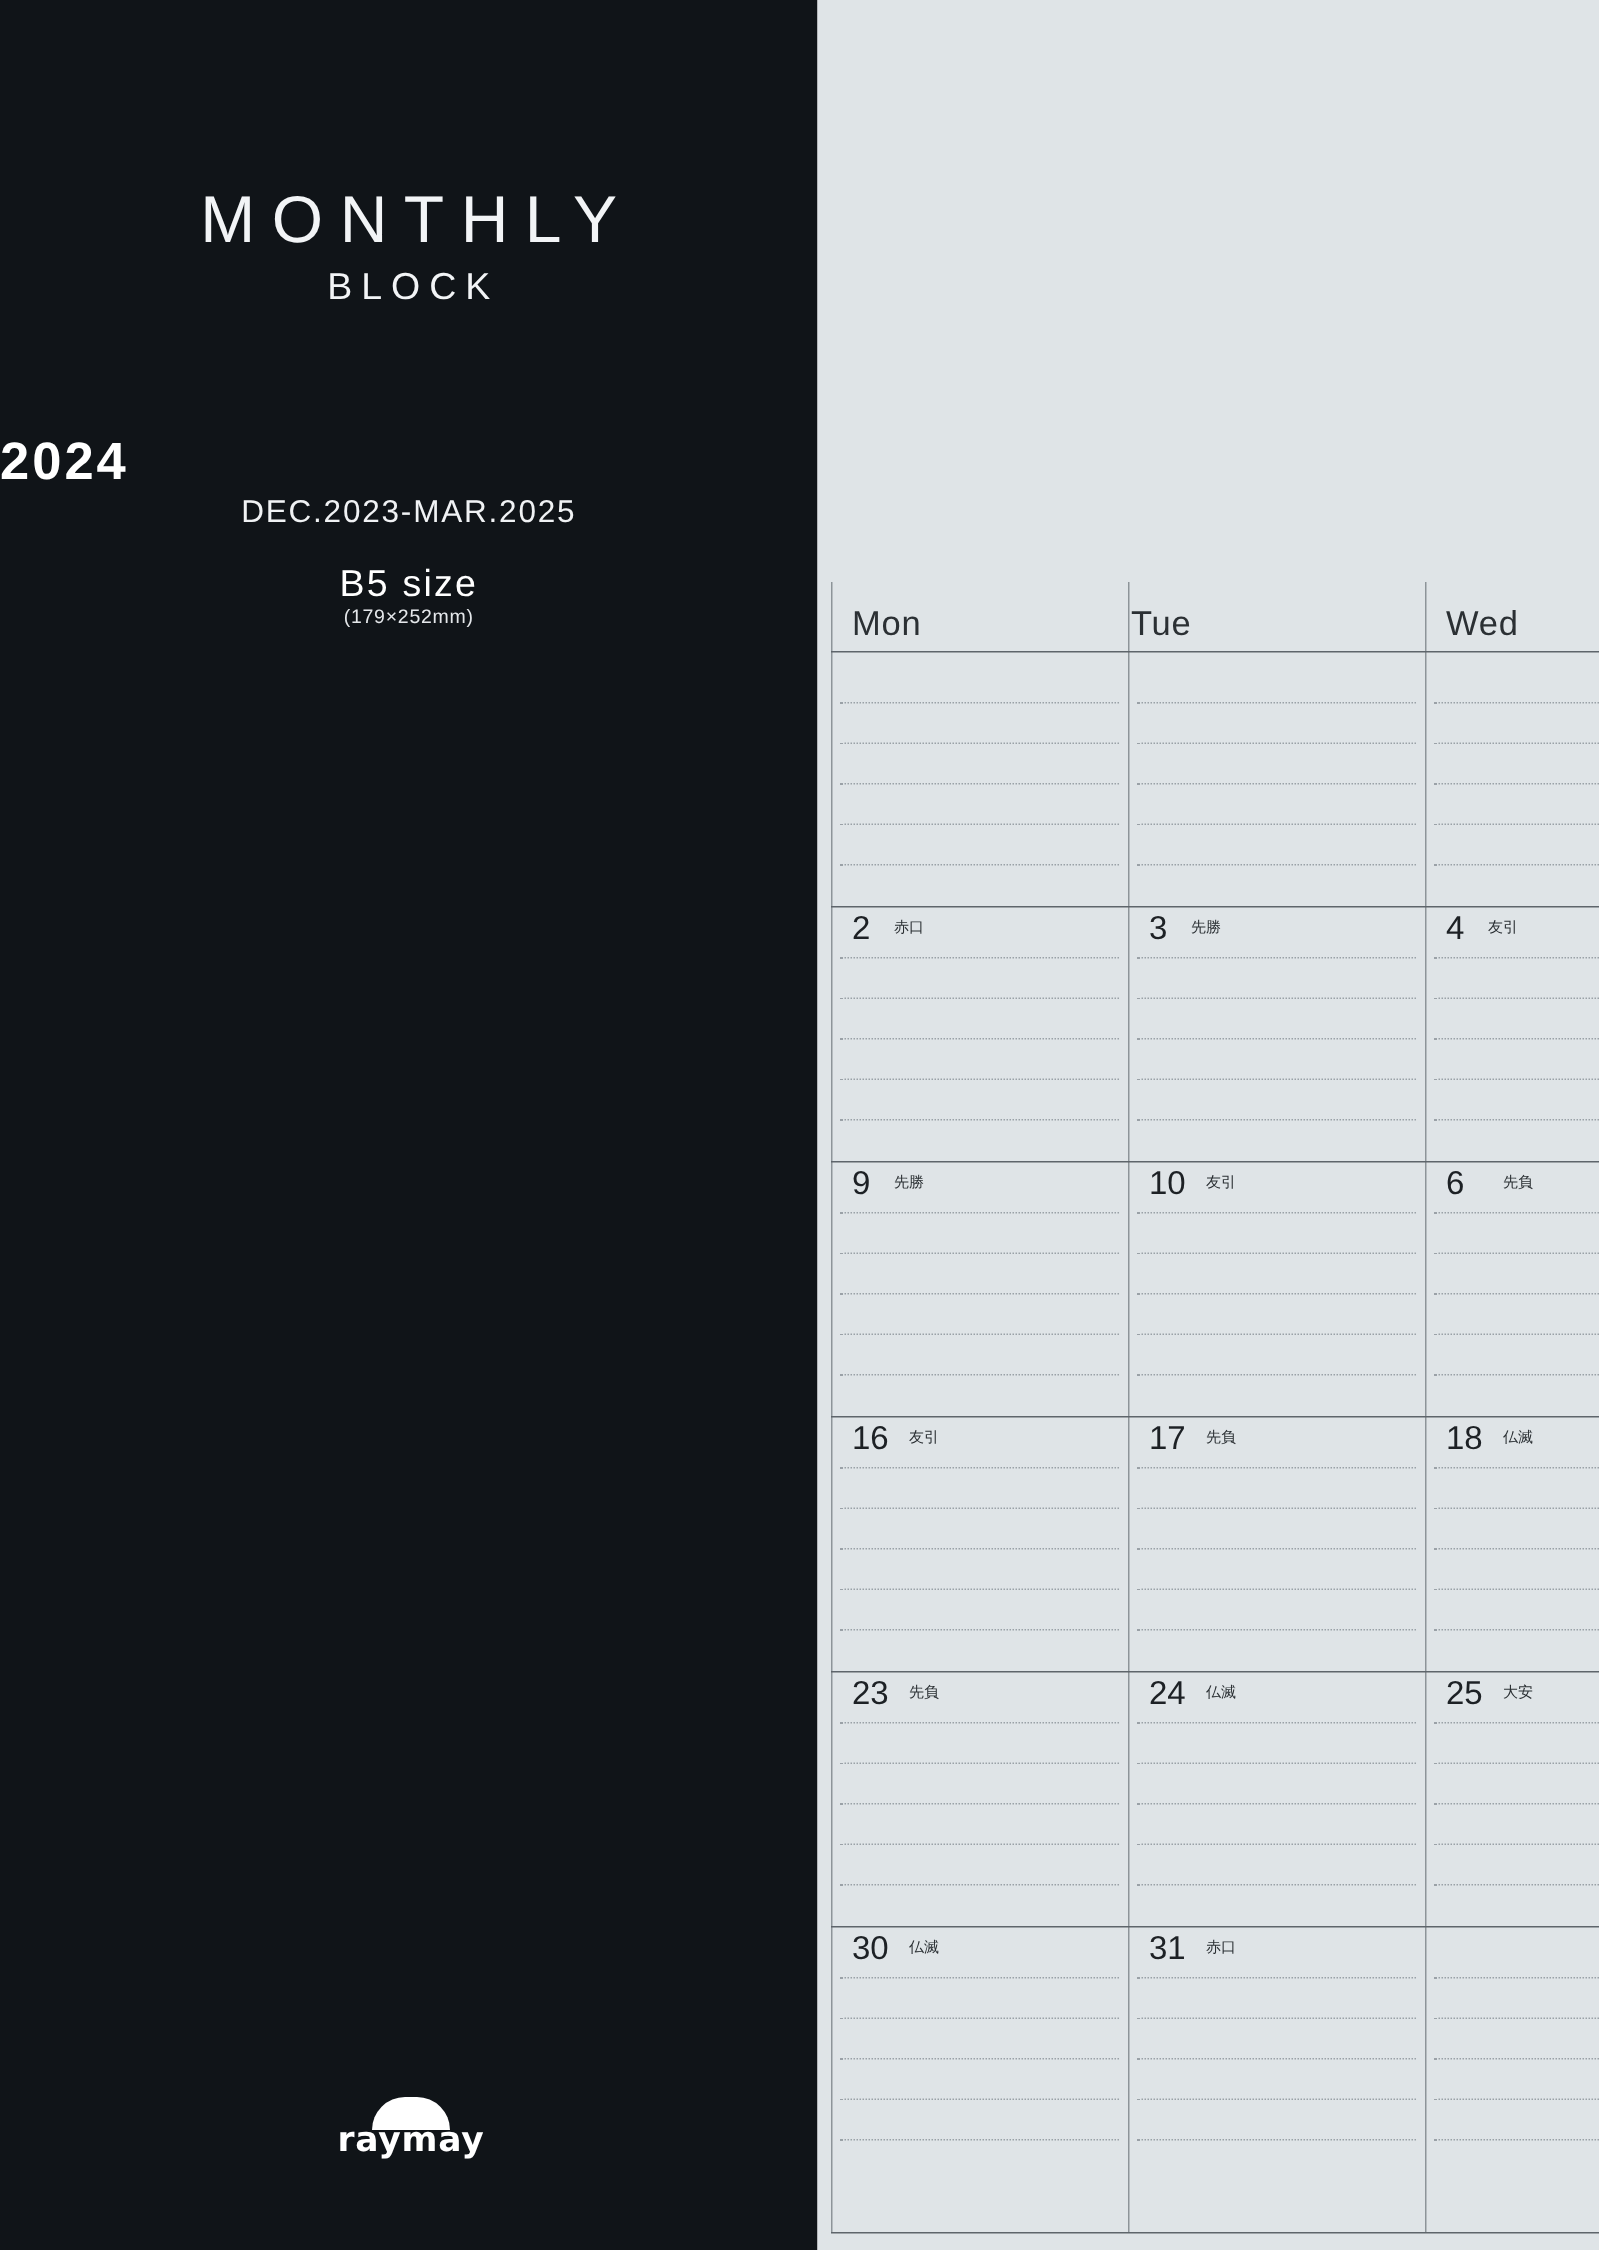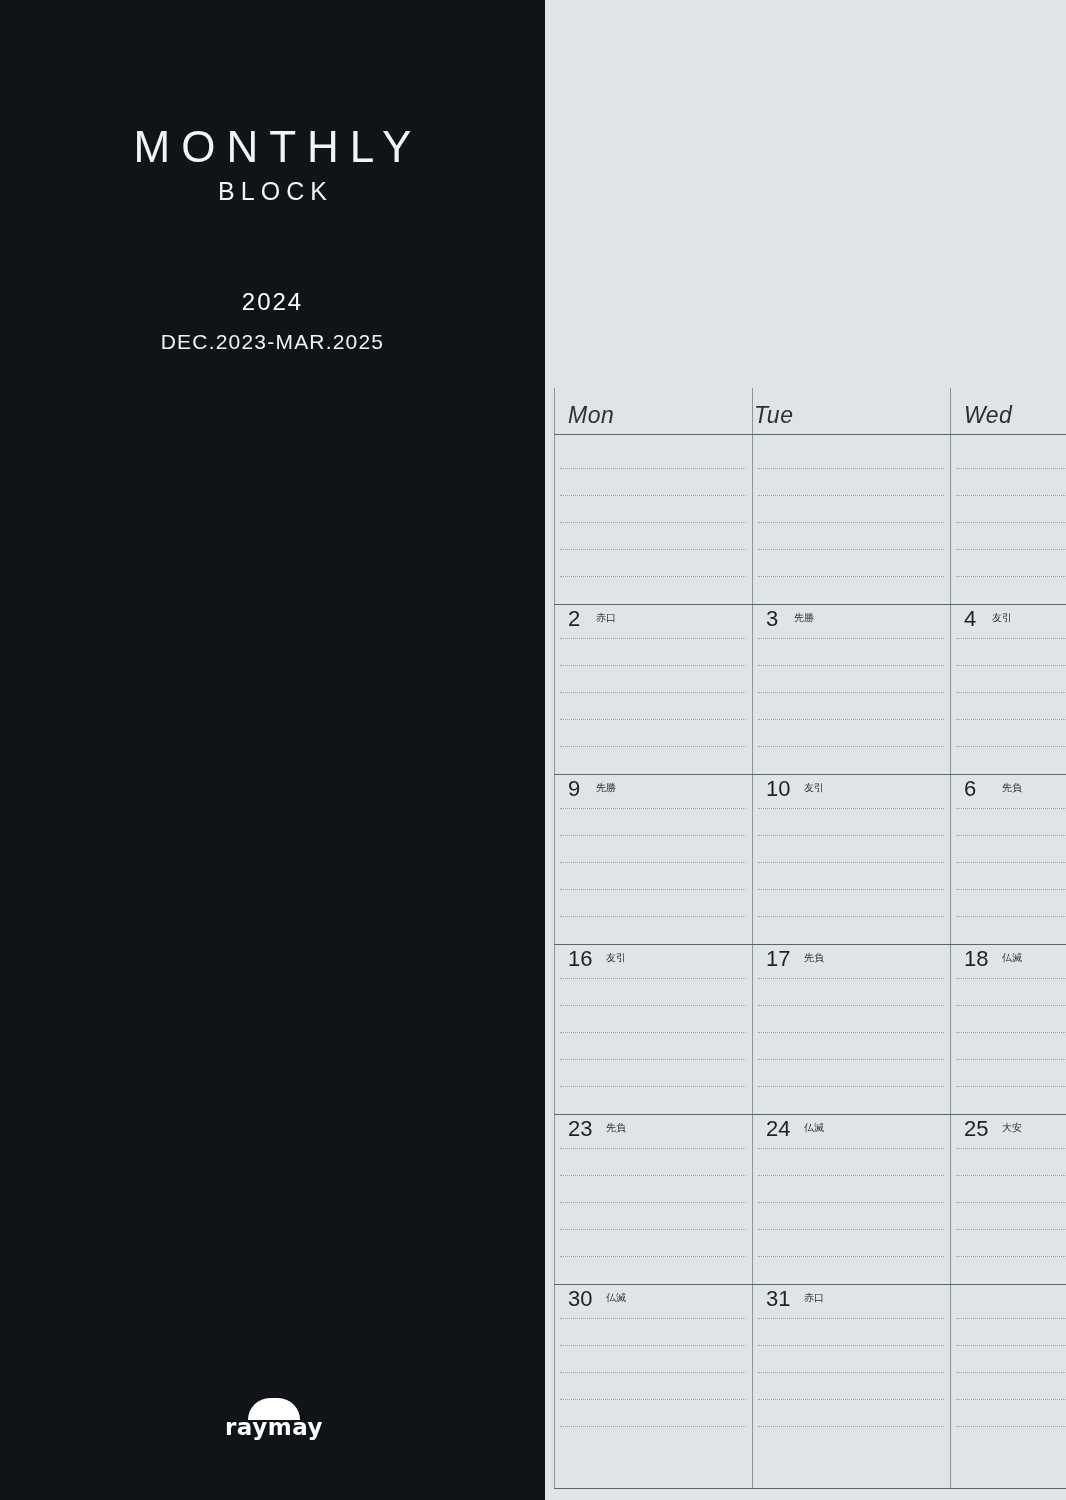--- a/index.html
+++ b/index.html
@@ -45,24 +45,23 @@
     font-size: 25px;
     letter-spacing: 6px;
     font-weight: 300;
     color: #f2f4f6;
     text-indent: 6px;
   }
   .year {
     position: absolute;
     top: 288px;
     left: 0; right: 0;
-    text-align: center;
-    font-size: 24px;
+    font-size: 35px;
     letter-spacing: 2px;
-    font-weight: 400;
+    font-weight: 700;
     color: #ffffff;
   }
   .range {
     position: absolute;
     top: 330px;
     left: 0; right: 0;
     text-align: center;
     font-size: 21px;
     letter-spacing: 1.2px;
     font-weight: 400;
@@ -163,21 +162,20 @@
   .v1 { left: 198px; }
   .v2 { left: 396px; }
 
   .dayname {
     position: absolute;
     top: 14px;
     font-size: 23px;
     font-weight: 400;
     color: #2b3034;
     letter-spacing: 0.5px;
-    font-style: italic;
   }
   .dn1 { left: 14px; }
   .dn2 { left: 200px; text-align: right; }
   .dn3 { left: 410px; }
 
   .week {
     position: absolute;
     left: 0;
     width: 521px;
     height: 170px;
@@ -236,20 +234,22 @@
 </head>
 <body>
 
 <div class="page">
 
   <div class="left-panel">
     <div class="brand-title">MONTHLY</div>
     <div class="brand-sub">BLOCK</div>
     <div class="year">2024</div>
     <div class="range">DEC.2023-MAR.2025</div>
+    <div class="size">B5 size</div>
+    <div class="size-sub">(179×252mm)</div>
 
     <div class="logo">
       <div class="logo-inner">
         <div class="logo-arc"></div>
         <div class="logo-text">raymay</div>
       </div>
     </div>
   </div>
 
   <div class="right-panel">

